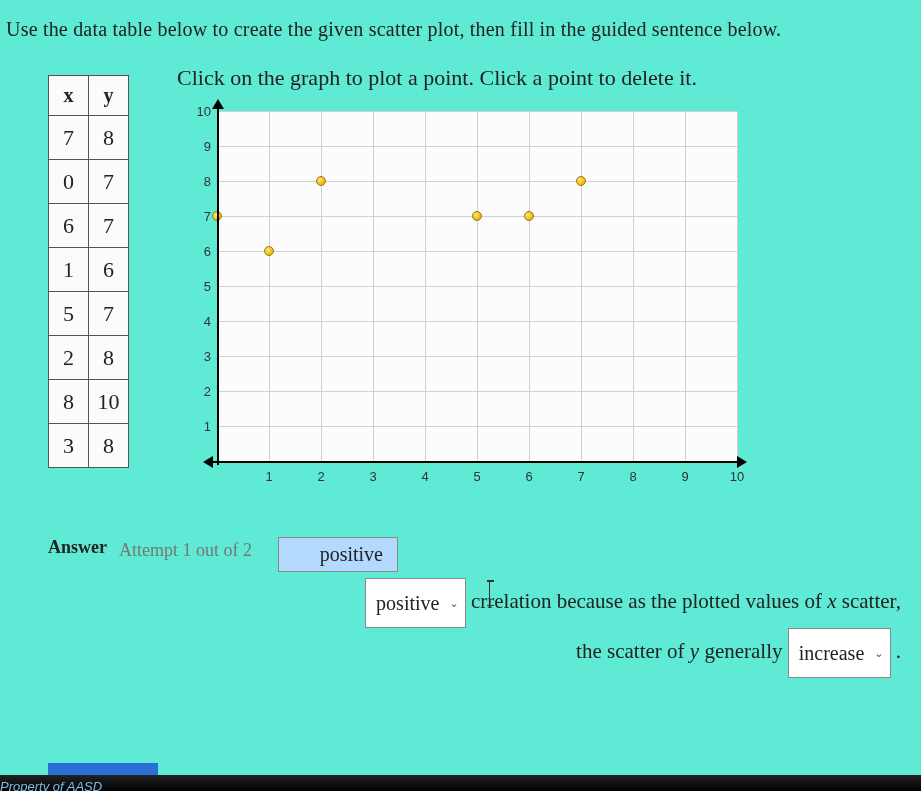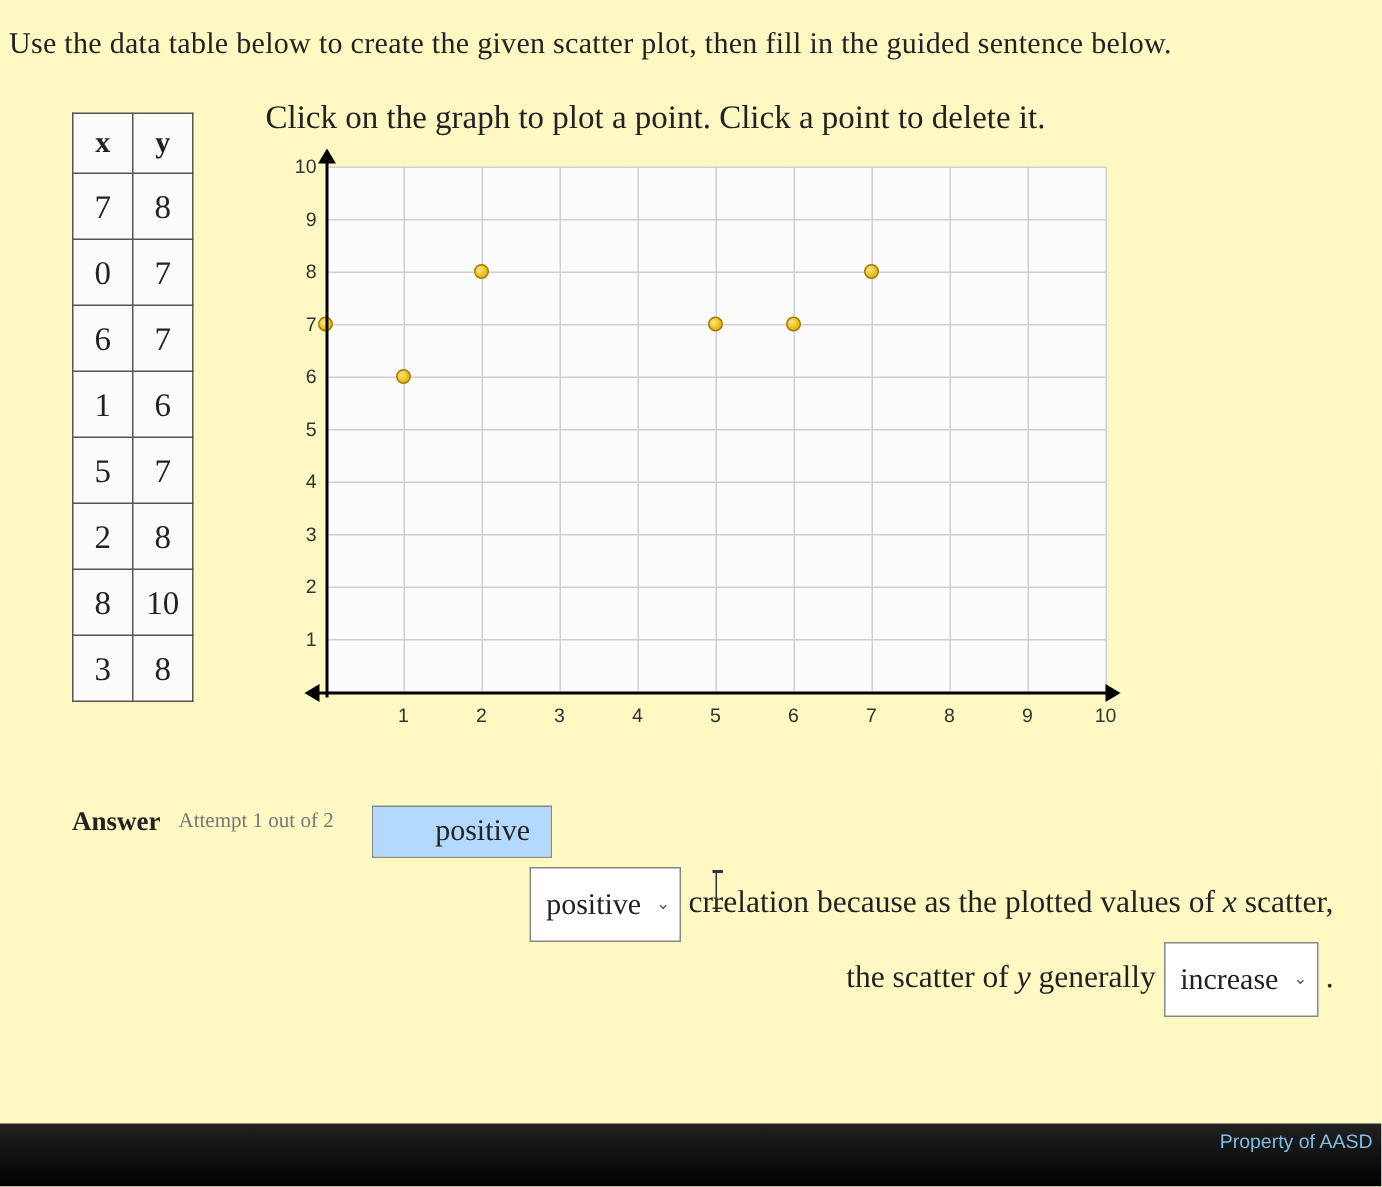--- a/index.html
+++ b/index.html
@@ -5,23 +5,23 @@
   * { box-sizing: border-box; }
   body {
     margin: 0;
     font-family: Georgia, 'Times New Roman', serif;
     background: #f5f5f5;
     color: #222;
   }
   .page {
     width: 921px;
     height: 791px;
-    background: #fef9c3;
+    background: #5eead4;
     position: relative;
-    padding: 18px 32px 0 0;
+    padding: 18px 20px 0 0;
     overflow: hidden;
   }
   .instruction {
     font-size: 20px;
     margin: 0 0 24px 6px;
     color: #222;
     letter-spacing: 0.2px;
   }
   .content-row {
     display: flex;
@@ -145,21 +145,21 @@
     display: flex;
     align-items: flex-start;
     gap: 12px;
   }
   .answer-label {
     font-size: 18px;
     font-weight: bold;
     color: #222;
   }
   .attempt {
-    font-size: 14px;
+    font-size: 18px;
     color: #777;
     margin-top: 3px;
   }
   .dropdown-open {
     display: inline-block;
     border: 1px solid #888;
     background: #fff;
     font-family: Georgia, serif;
     font-size: 20px;
     min-width: 120px;
@@ -210,28 +210,28 @@
     left: -3px;
     width: 7px;
     height: 1.5px;
     background: #333;
   }
   .text-cursor::before { top: 0; }
   .text-cursor::after { bottom: 0; }
   .footer-strip {
     position: absolute;
     bottom: 0; left: 0; right: 0;
-    height: 42px;
+    height: 16px;
     background: linear-gradient(#222, #000);
     color: #7dbde8;
     font-family: Arial, sans-serif;
     font-size: 13px;
-    text-align: right;
     padding-right: 6px;
     line-height: 24px;
+    font-style: italic;
   }
   .blue-btn {
     position: absolute;
     left: 48px;
     bottom: 8px;
     width: 110px;
     height: 20px;
     background: #2a6fd6;
   }
 </style>

